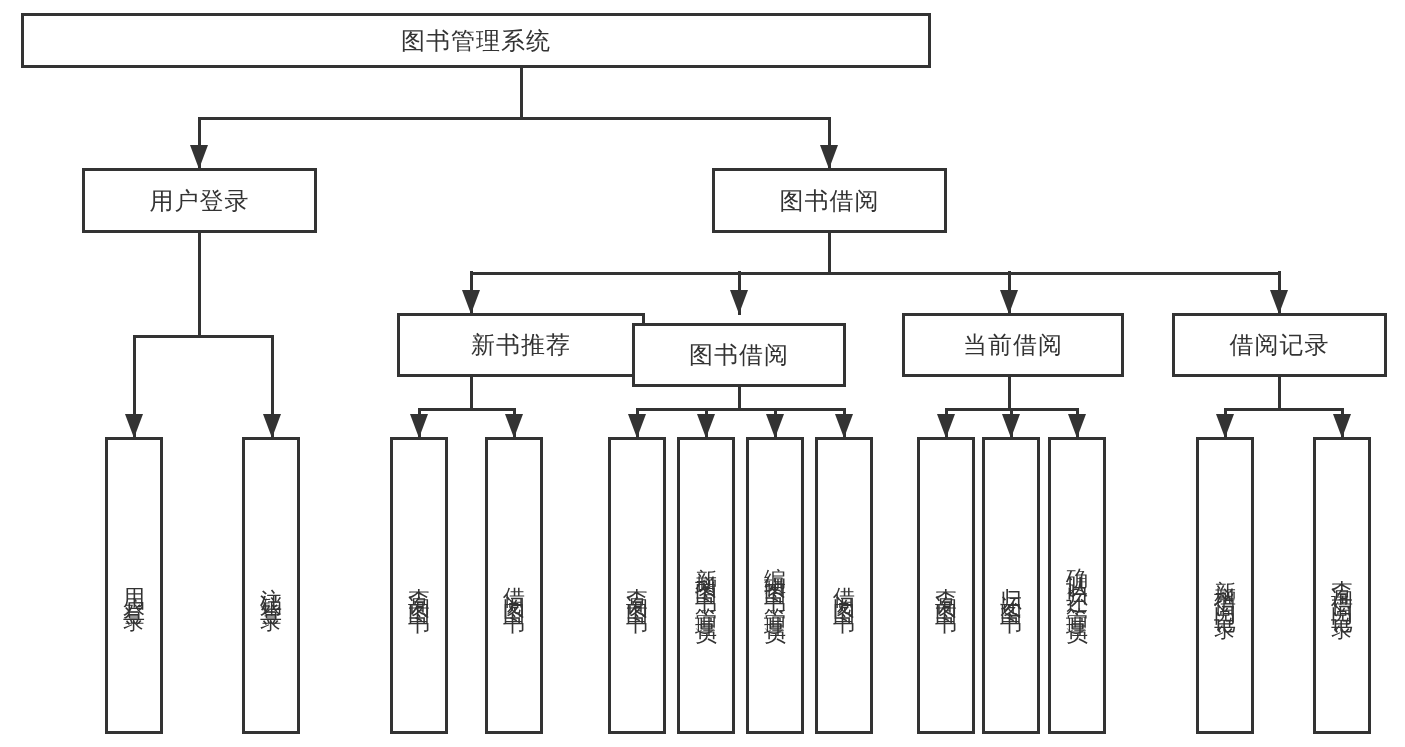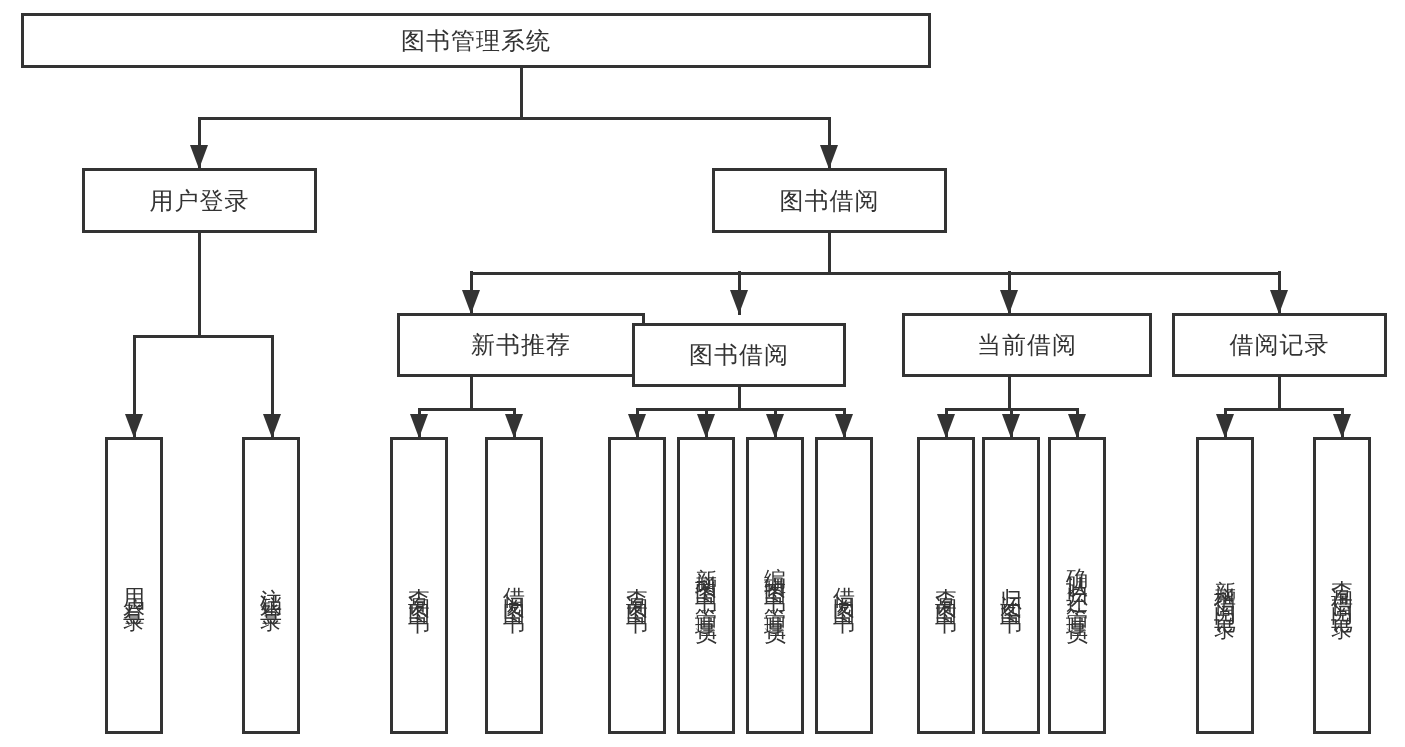--- a/index.html
+++ b/index.html
@@ -133,21 +133,21 @@
   <div class="node" style="left:712px; top:168px; width:235px; height:65px;">
     <span class="hlabel">图书借阅</span>
   </div>
 
   <div class="node" style="left:362px; top:313px; width:248px; height:64px;margin-left:35px;">
     <span class="hlabel">新书推荐</span>
   </div>
   <div class="node" style="left:632px; top:323px; width:214px; height:64px;">
     <span class="hlabel">图书借阅</span>
   </div>
-  <div class="node" style="left:902px; top:313px; width:250px; height:64px;">
+  <div class="node" style="left:902px; top:313px; width:222px; height:64px;">
     <span class="hlabel">当前借阅</span>
   </div>
   <div class="node" style="left:1172px; top:313px; width:215px; height:64px;">
     <span class="hlabel">借阅记录</span>
   </div>
 
   <div class="node" style="left:105px; top:437px; width:58px; height:297px;">
     <span class="vtext">用户登录</span>
   </div>
   <div class="node" style="left:242px; top:437px; width:58px; height:297px;">

